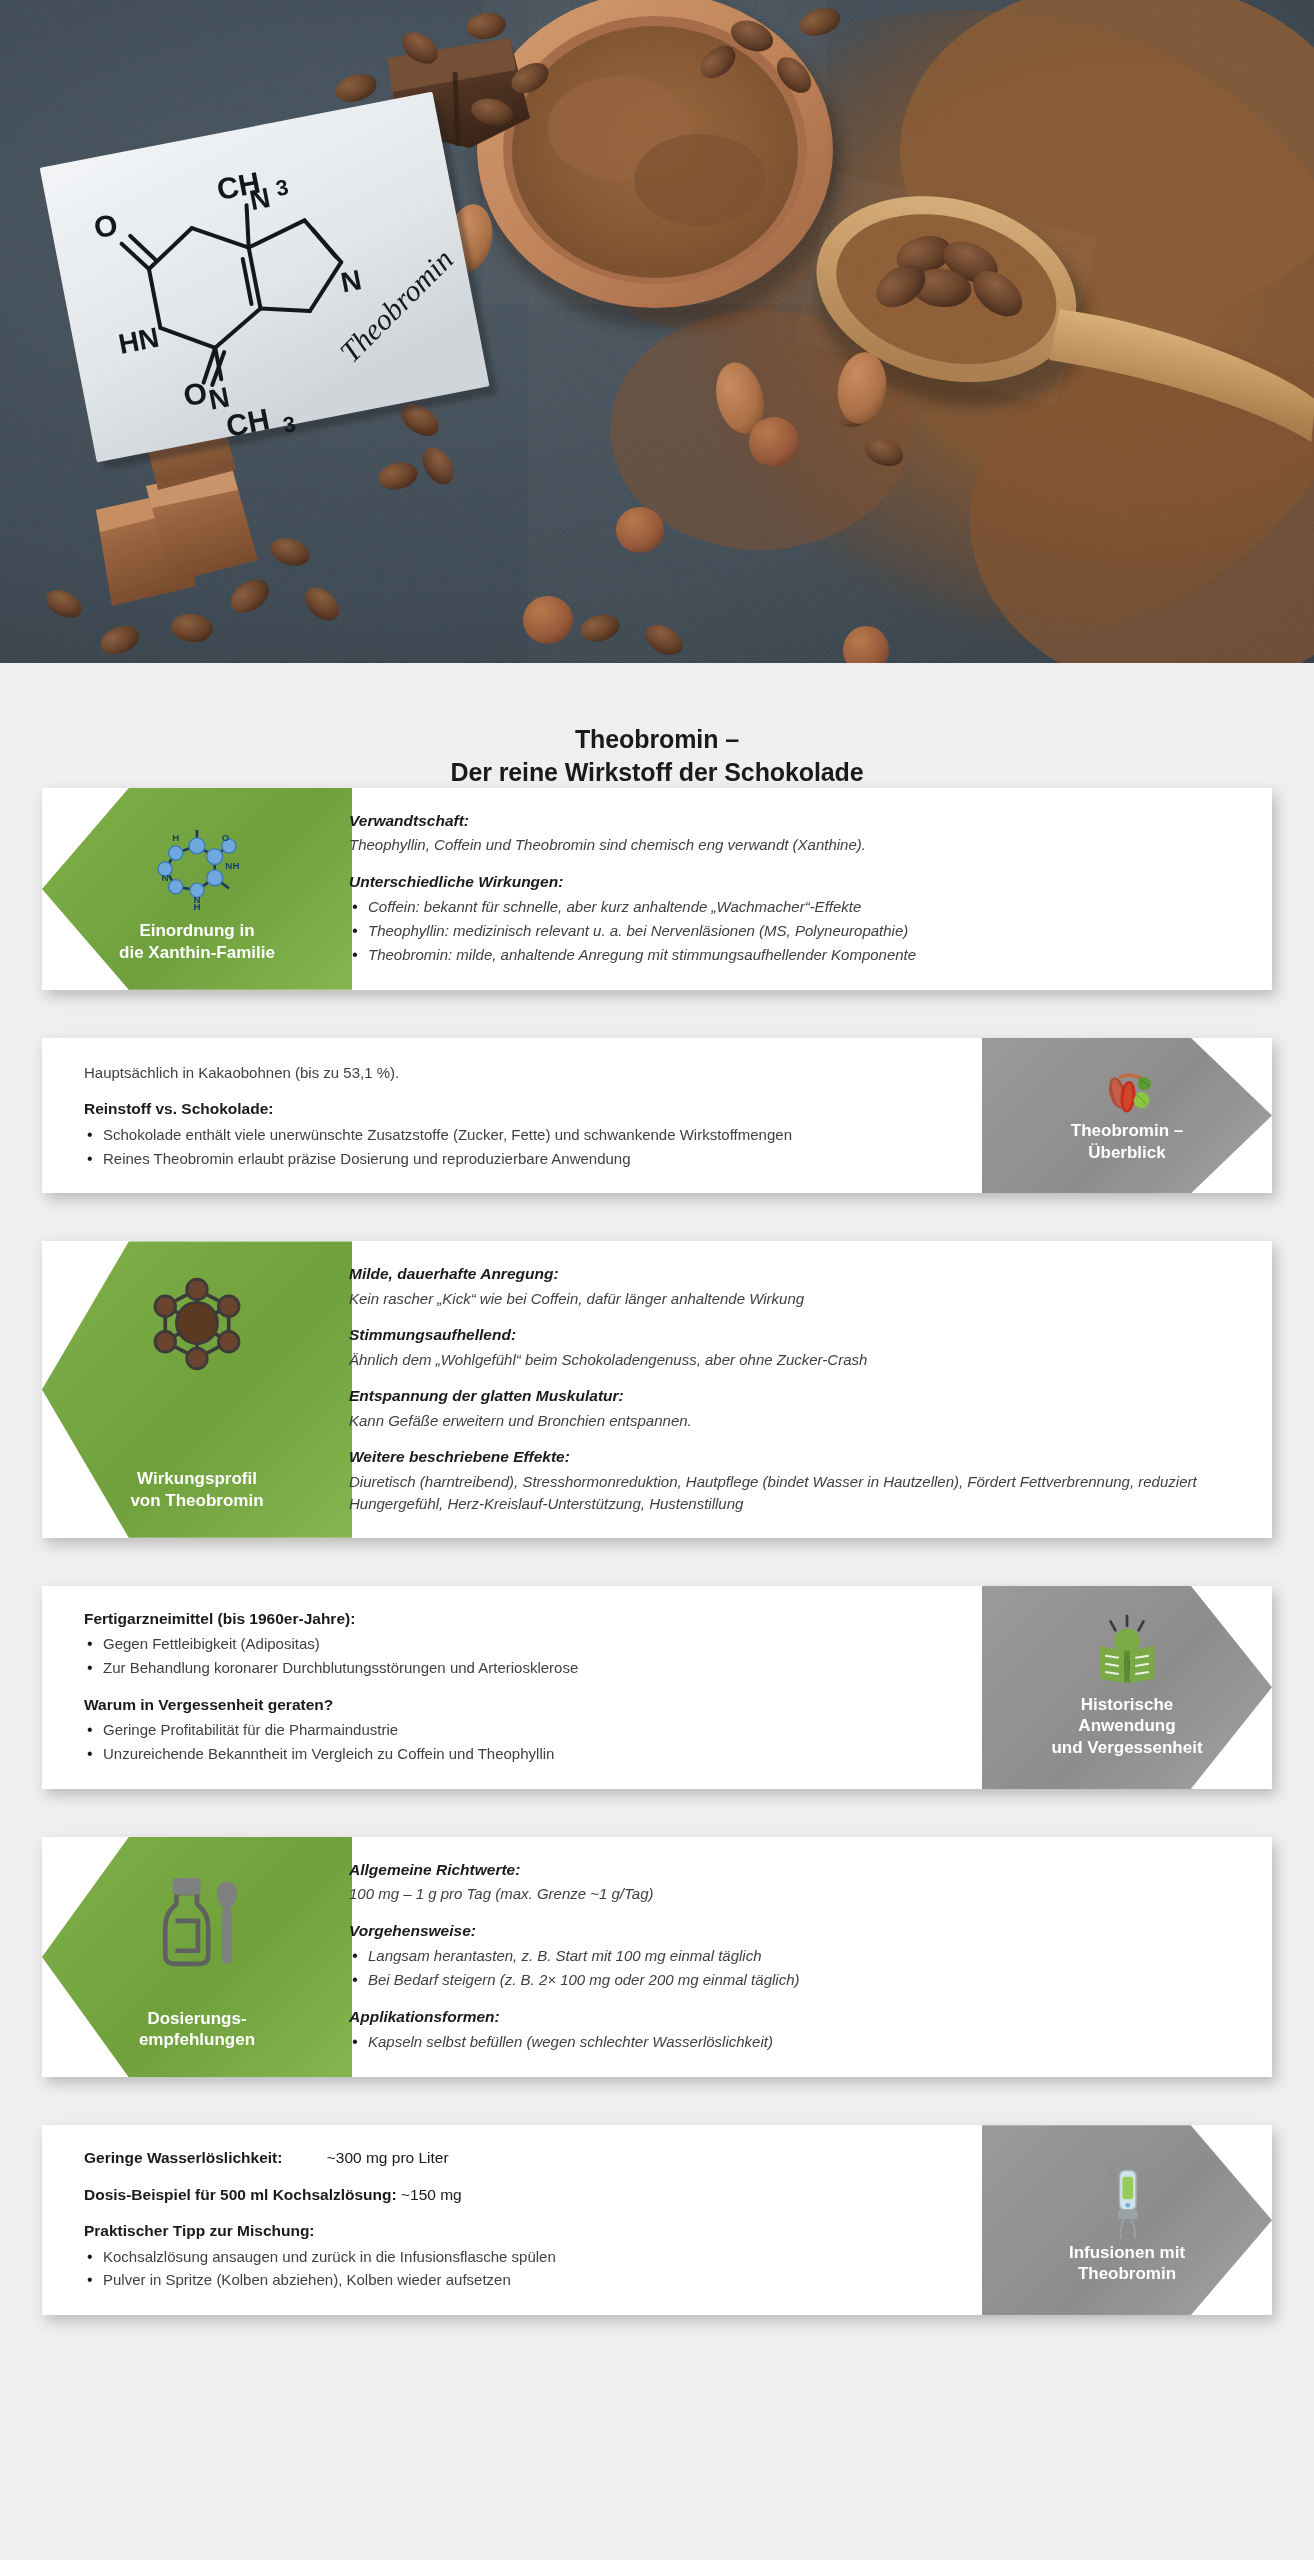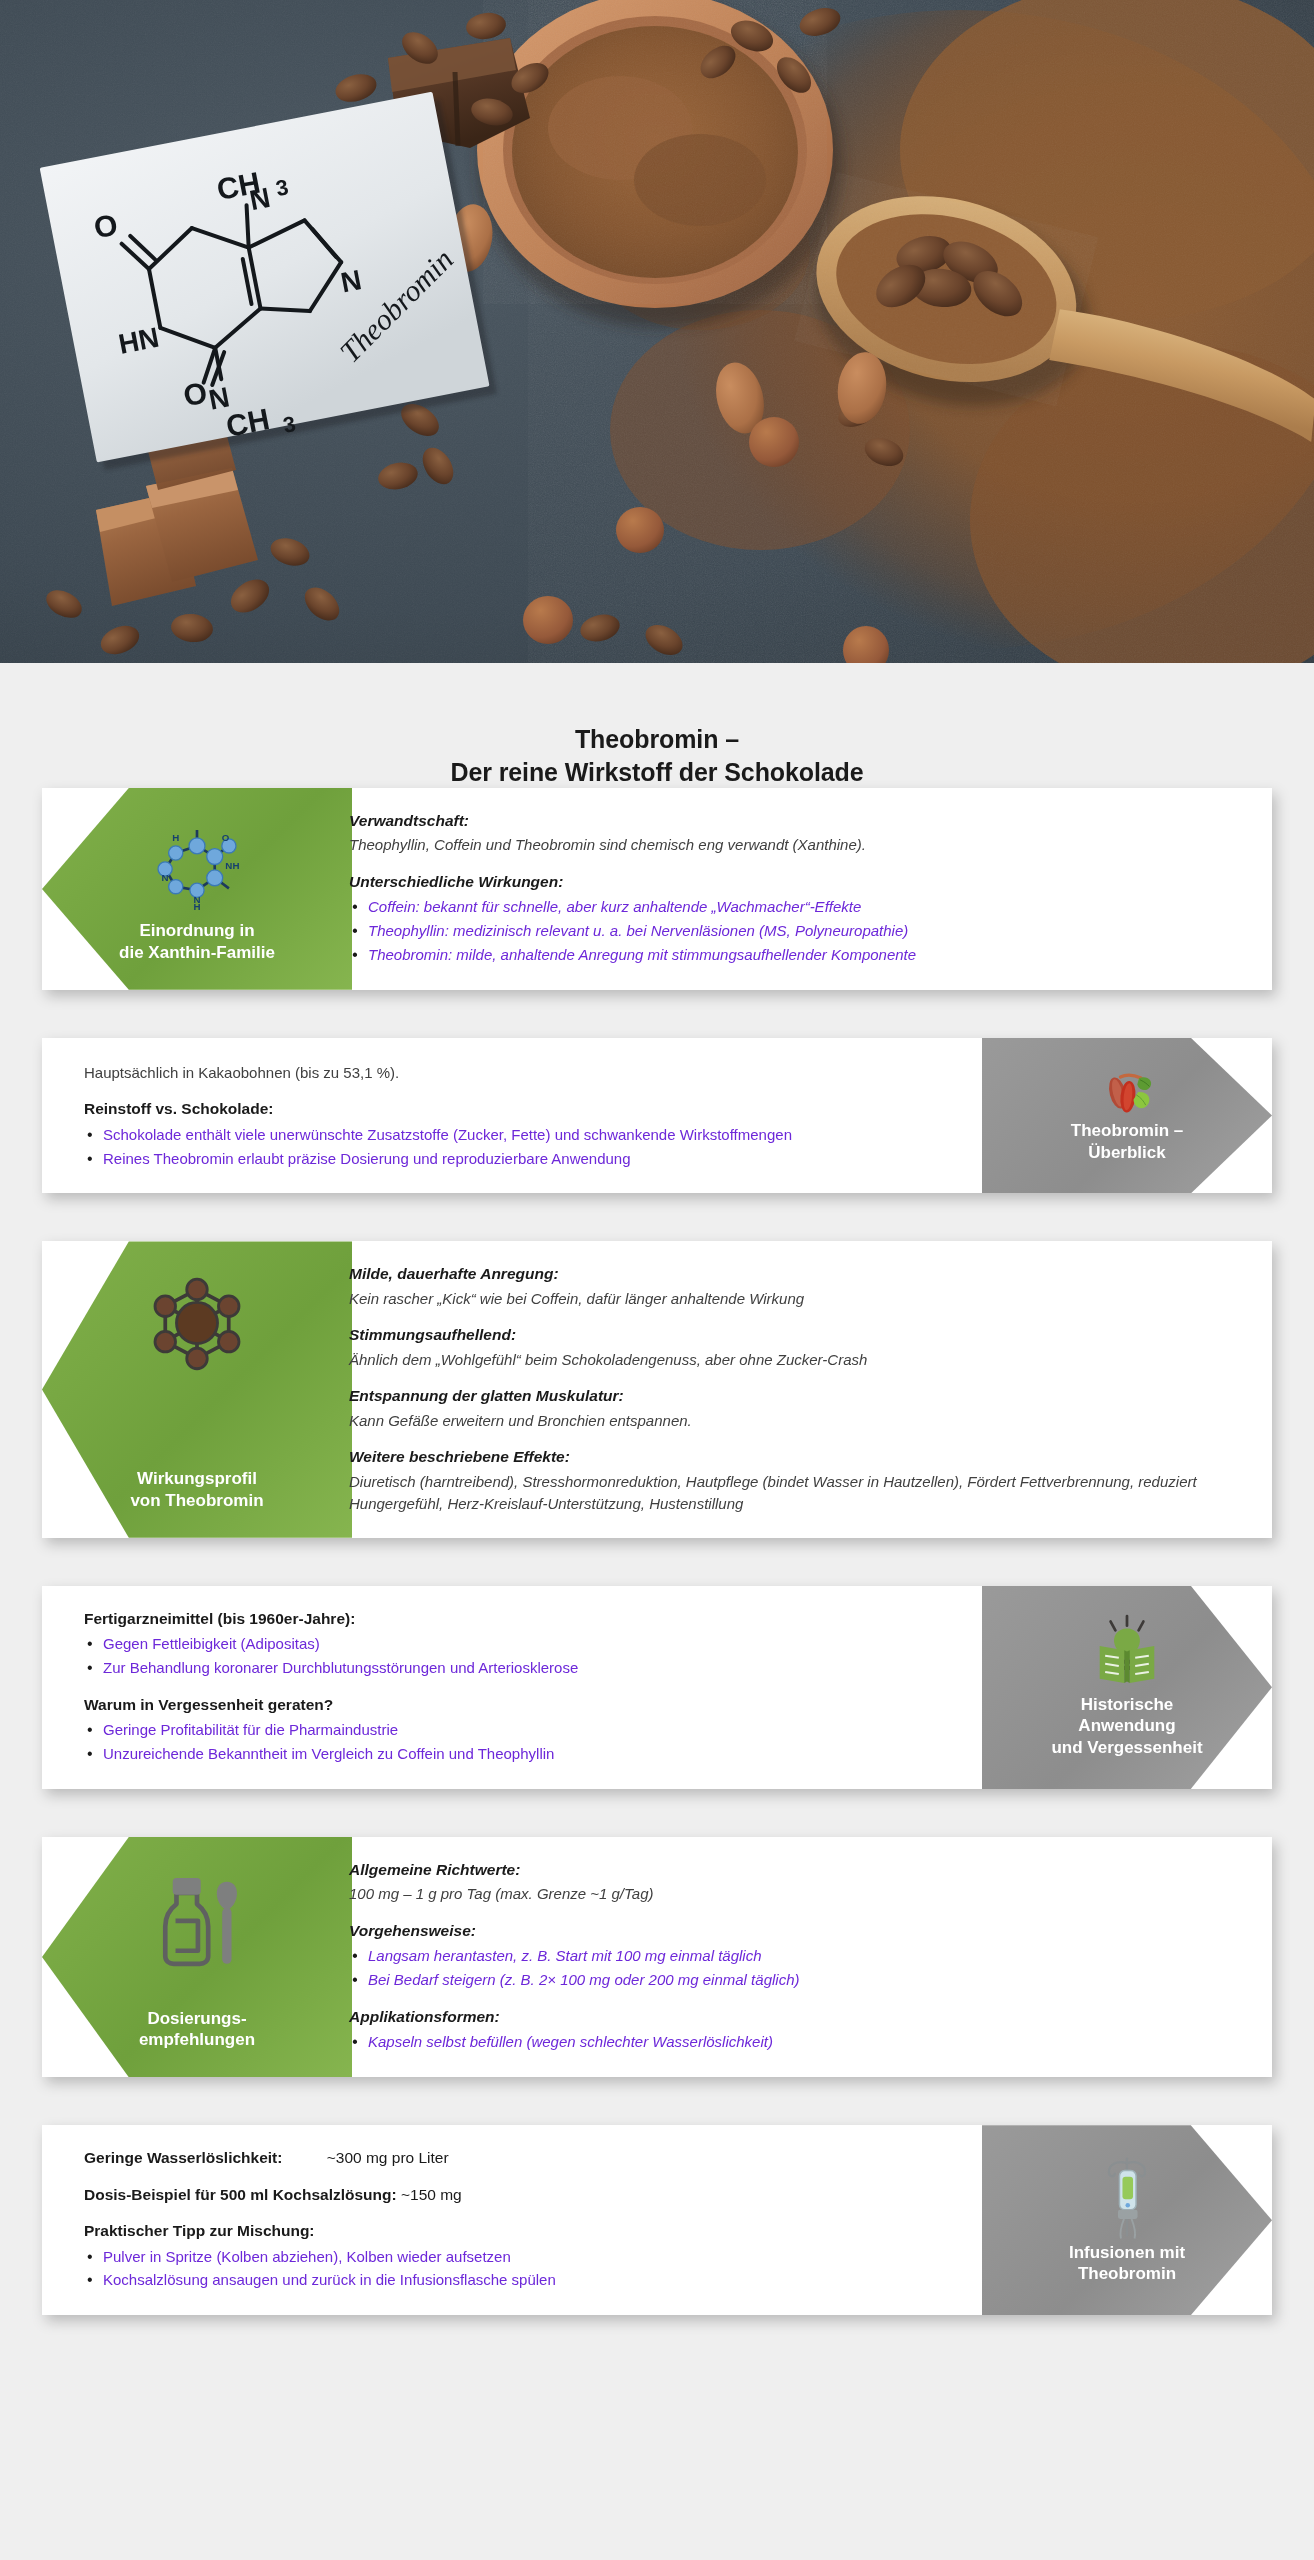--- a/index.html
+++ b/index.html
@@ -106,21 +106,21 @@
     display: block;
   }
   .tab-label { padding: 0 10px; }
 
   
   .h { font-size: 15.5px; font-weight: bold; color: #1a1a1a; margin-top: 14px; line-height: 1.45; }
   .h:first-child { margin-top: 0; }
   .p { font-size: 15px; color: #404040; line-height: 1.5; margin-top: 2px; }
   ul.bl { list-style: none; margin-top: 3px; }
   ul.bl li {
-    font-size: 15px; color: #6d28d9; line-height: 1.52;
+    font-size: 15px; color: #404040; line-height: 1.52;
     padding-left: 19px; position: relative; margin-bottom: 1px;
   }
   ul.bl li::before {
     content: "\2022";
     position: absolute; left: 3px; top: -1px;
     font-size: 16px; color: #1a1a1a;
   }
   .gap { height: 48px; }
 </style>
 </head>
@@ -571,22 +571,22 @@
               <div class="tab-label">
                 <div>Infusionen mit</div>
                 <div>Theobromin</div>
               </div>
             </div>
             <div class="content right-tab">
               <div class="h"><span>Geringe Wasserlöslichkeit:</span><span style="font-weight: normal; margin-left: 40px;"> ~300 mg pro Liter</span></div>
               <div class="h"><span>Dosis-Beispiel für 500 ml Kochsalzlösung:</span><span style="font-weight: normal;"> ~150 mg</span></div>
               <div class="h">Praktischer Tipp zur Mischung:</div>
               <ul class="bl">
+                <li>Kochsalzlösung ansaugen und zurück in die Infusionsflasche spülen</li>
                 <li>Pulver in Spritze (Kolben abziehen), Kolben wieder aufsetzen</li>
-                <li>Kochsalzlösung ansaugen und zurück in die Infusionsflasche spülen</li>
               </ul>
             </div>
           </div>
         </div>
       </div>
       <div class="gap"></div>
     </div>
 
 </div>
 

